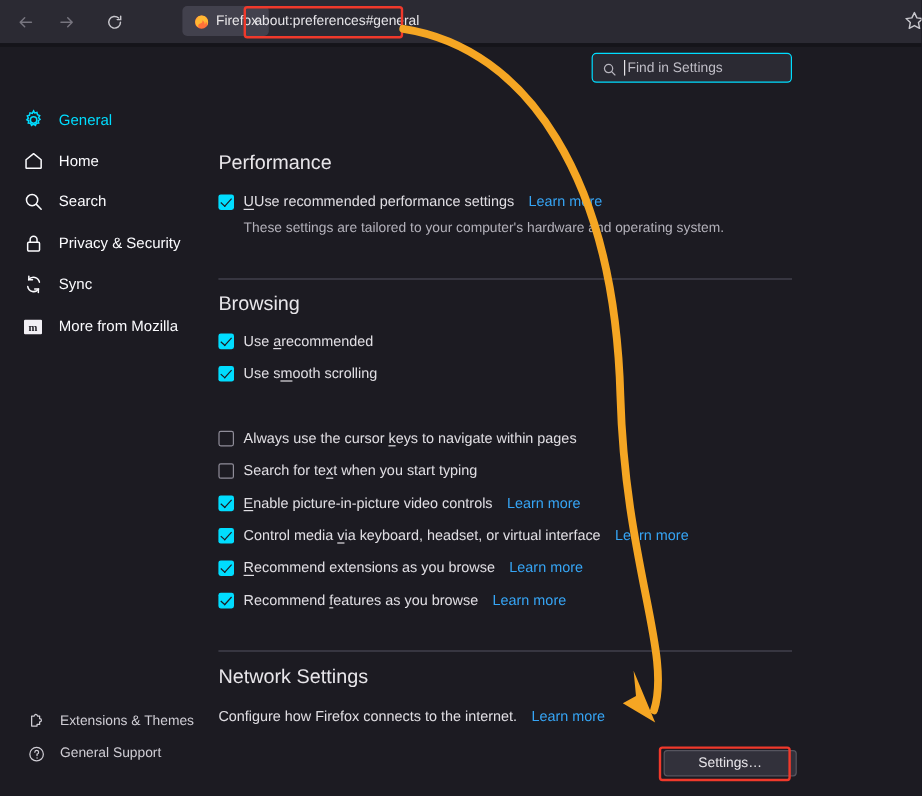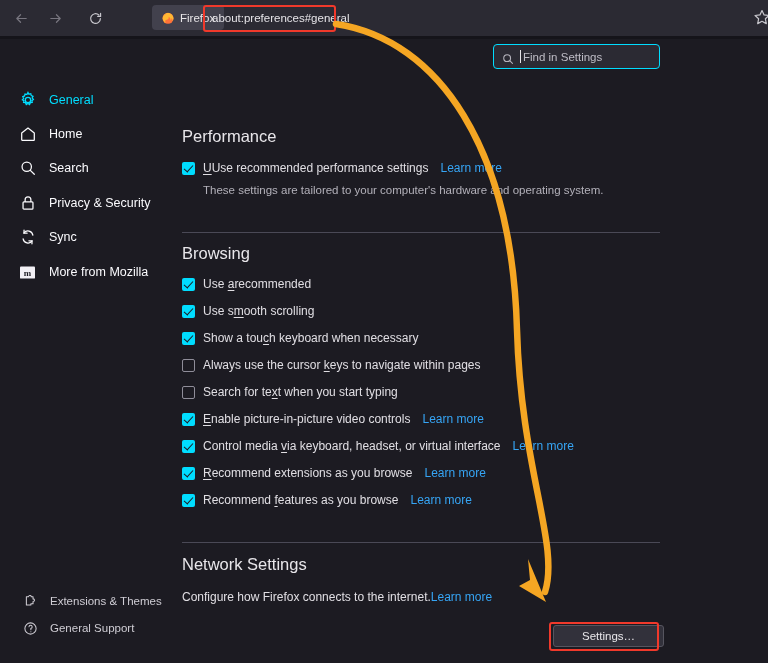--- a/index.html
+++ b/index.html
@@ -280,24 +280,20 @@
     <div class="row" style="top:238px">
       <span class="cb on"></span>
       <span class="lbl"><span>Use </span><u>a</u><span>recommended</span></span>
     </div>
 
     <div class="row" style="top:265px">
       <span class="cb on"></span>
       <span class="lbl"><span>Use s</span><u>m</u><span>ooth scrolling</span></span>
     </div>
 
-    <div class="row" style="top:292px">
-      <span class="cb on"></span>
-      <span class="lbl"><span>Show a tou</span><u>c</u><span>h keyboard when necessary</span></span>
-    </div>
 
     <div class="row" style="top:346px">
       <span class="cb off"></span>
       <span class="lbl"><span>Search for te</span><u>x</u><span>t when you start typing</span></span>
     </div>
 
     <div class="row" style="top:319px">
       <span class="cb off"></span>
       <span class="lbl"><span>Always use the cursor </span><u>k</u><span>eys to navigate within pages</span></span>
     </div>
@@ -323,21 +319,21 @@
     <div class="row" style="top:454px">
       <span class="cb on"></span>
       <span class="lbl"><span>Recommend </span><u>f</u><span>eatures as you browse</span></span>
       <span class="link" style="margin-left:4px">Learn more</span>
     </div>
 
     <div class="divider" style="top:503px"></div>
 
     <div class="sec-title" style="top:516px">Network Settings</div>
 
-    <div class="row" style="top:551px; gap:0">
+    <div class="row" style="top:551px; gap:12px">
       <span class="lbl">Configure how Firefox connects to the internet.</span>
       <span class="link">Learn more</span>
     </div>
 
     <div class="settings-btn">
       <span>Settings…</span>
     </div>
     <div class="btn-redbox"></div>
   </div>
 

